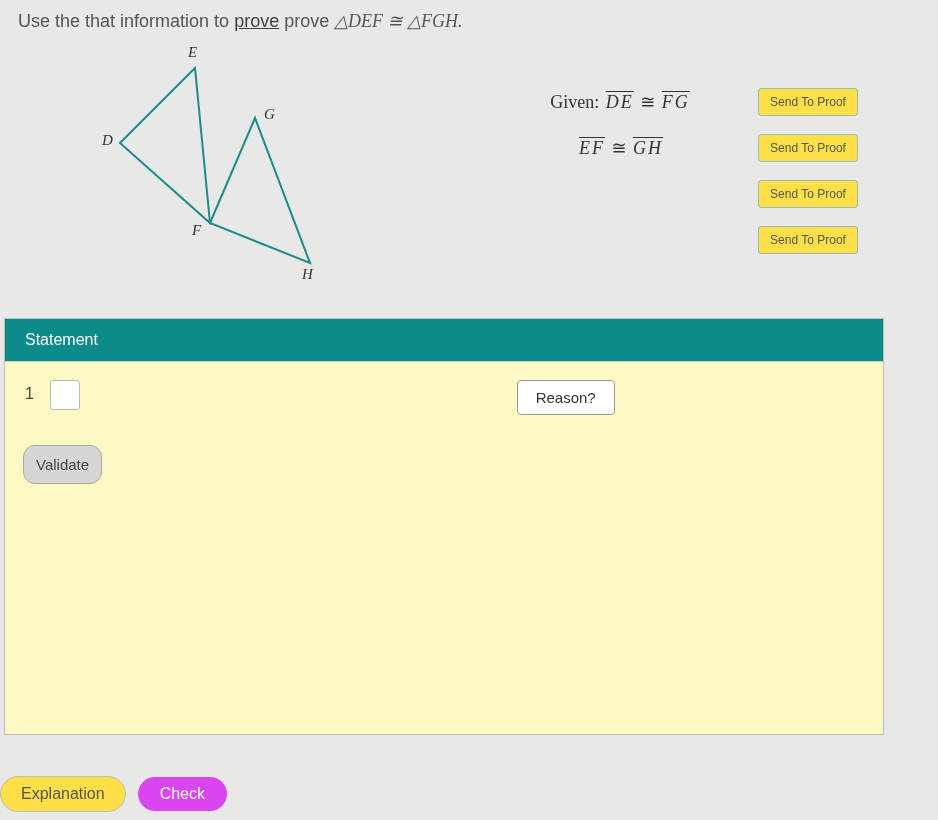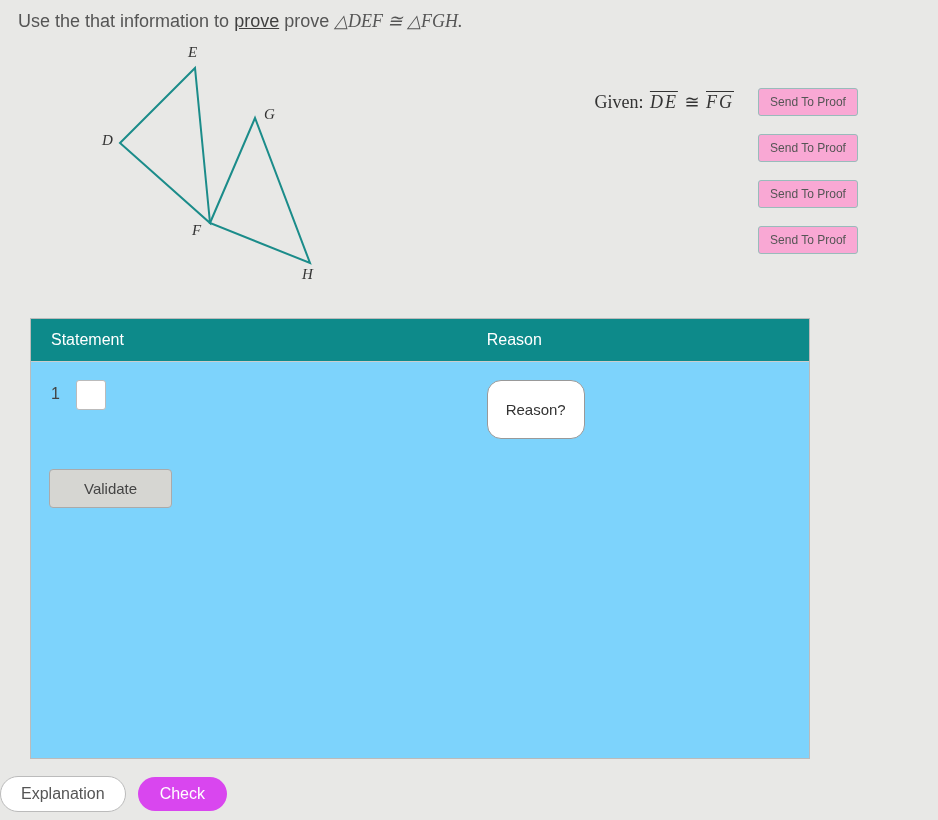--- a/index.html
+++ b/index.html
@@ -40,44 +40,44 @@
     align-items: center;
     justify-content: flex-end;
     gap: 22px;
     margin-bottom: 18px;
     padding-right: 60px;
   }
   .given-text {
     font-family: Georgia, 'Times New Roman', serif;
     font-size: 18px;
     color: #333;
-    text-align: right;
+    text-align: center;
     min-width: 230px;
   }
   .ov {
     text-decoration: overline;
     font-style: italic;
     letter-spacing: 2px;
     padding: 0 2px;
   }
   .send-btn {
     border: 1px solid #9bb;
-    background: #f9a8d4;
+    background: #fde047;
     color: #555;
     font-size: 12px;
     padding: 6px 10px;
     border-radius: 3px;
     cursor: pointer;
     min-width: 100px;
   }
   .proof-table {
-    margin: 20px 0 0 30px;
-    width: 780px;
+    margin: 20px 0 0 4px;
+    width: 880px;
     border: 1px solid #bbb;
-    background: #7dd3fc;
+    background: #fef9c3;
   }
   .pt-header {
     display: flex;
     background: #0d8a8a;
     color: #fff;
     font-size: 16px;
   }
   .pt-header > div { padding: 12px 20px; }
   .col-stmt { flex: 0 0 56%; }
   .col-reason { flex: 1; }
@@ -94,47 +94,47 @@
     border: 1px solid #bbb;
     background: #fff;
     vertical-align: middle;
     border-radius: 3px;
   }
   .reason-btn {
     border: 1px solid #999;
     background: #fff;
     color: #333;
     font-size: 15px;
-    padding: 20px 18px;
-    border-radius: 14px;
+    padding: 8px 18px;
+    border-radius: 4px;
     cursor: pointer;
   }
   .validate-row { padding: 12px 18px 250px 18px; }
   .validate-btn {
     background: #d6d6d2;
     border: 1px solid #aaa;
     color: #444;
     font-size: 15px;
-    padding: 10px 34px;
-    border-radius: 4px;
+    padding: 10px 12px;
+    border-radius: 12px;
     cursor: pointer;
   }
   .bottom-bar {
     position: absolute;
     bottom: 0;
     left: 0;
     right: 0;
     padding: 10px 0 8px 0;
     background: #e8e8e6;
     display: flex;
     gap: 12px;
     align-items: center;
   }
   .explain-btn {
-    background: #ffffff;
+    background: #fde047;
     border: 1px solid #bbb;
     color: #555;
     font-size: 16px;
     padding: 8px 20px;
     border-radius: 20px;
     cursor: pointer;
   }
   .check-btn {
     background: #d946ef;
     border: none;
@@ -178,35 +178,39 @@
     <div class="given-row">
       <div class="given-text">
         <span>Given:</span>
         <span class="ov">DE</span>
         <span>≅</span>
         <span class="ov">FG</span>
       </div>
       <button class="send-btn">Send To Proof</button>
     </div>
     <div class="given-row">
+      <div class="given-text">
+        <span class="ov">EF</span>
+        <span>≅</span>
+        <span class="ov">GH</span>
+      </div>
       <button class="send-btn">Send To Proof</button>
     </div>
     <div class="given-row">
       <button class="send-btn">Send To Proof</button>
     </div>
     <div class="given-row">
       <button class="send-btn">Send To Proof</button>
     </div>
   </div>
 </div>
 
 <div class="proof-table">
   <div class="pt-header">
     <div class="col-stmt">Statement</div>
-    <div class="col-reason">Reason</div>
   </div>
   <div class="pt-row">
     <div class="col-stmt">
       <span class="row-num">1</span>
       <span class="stmt-input"></span>
     </div>
     <div class="col-reason">
       <button class="reason-btn">Reason?</button>
     </div>
   </div>

